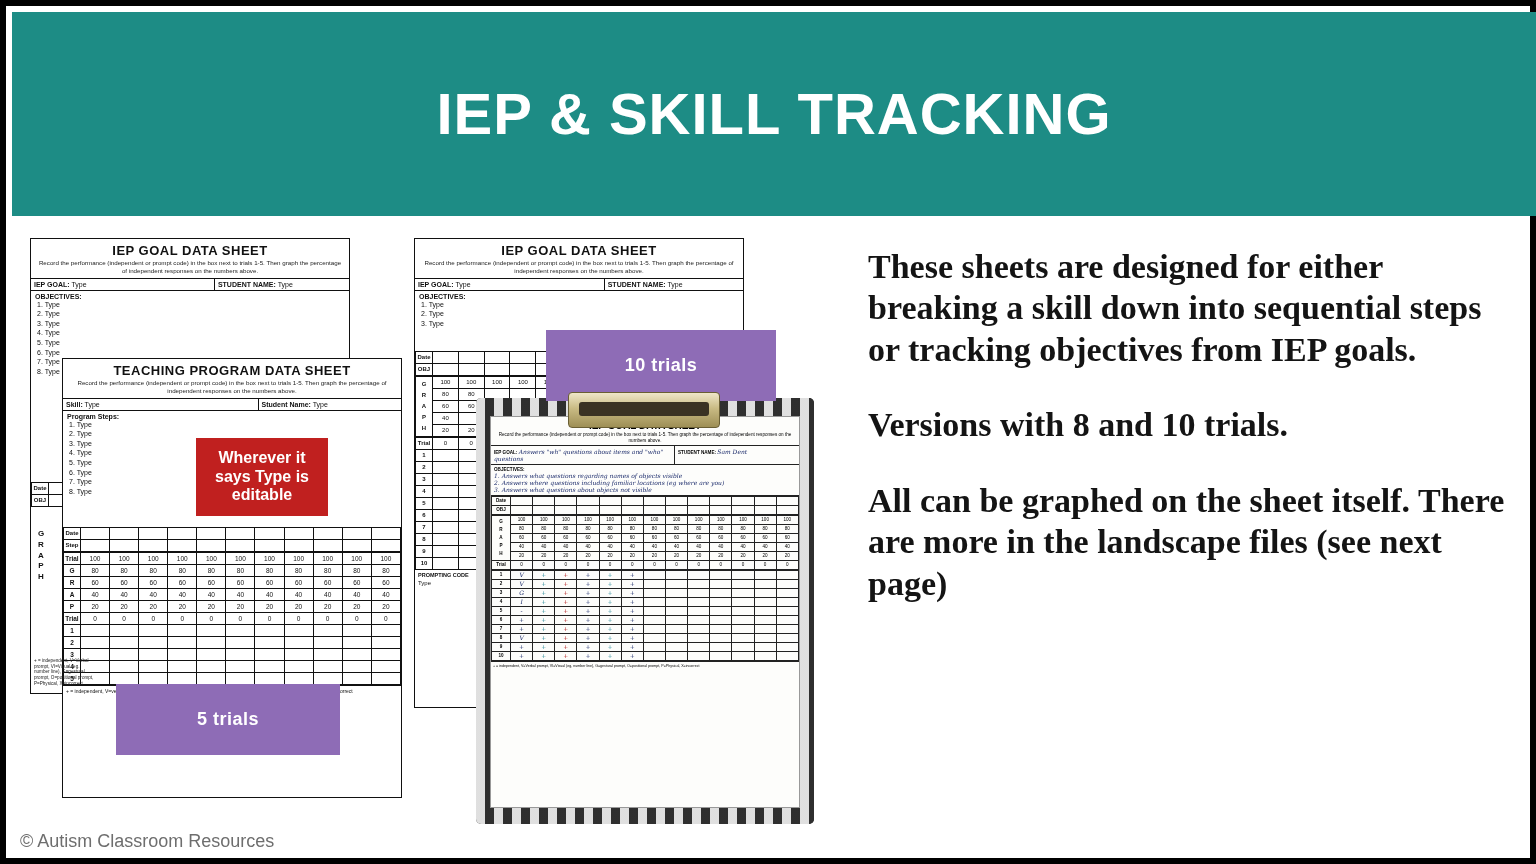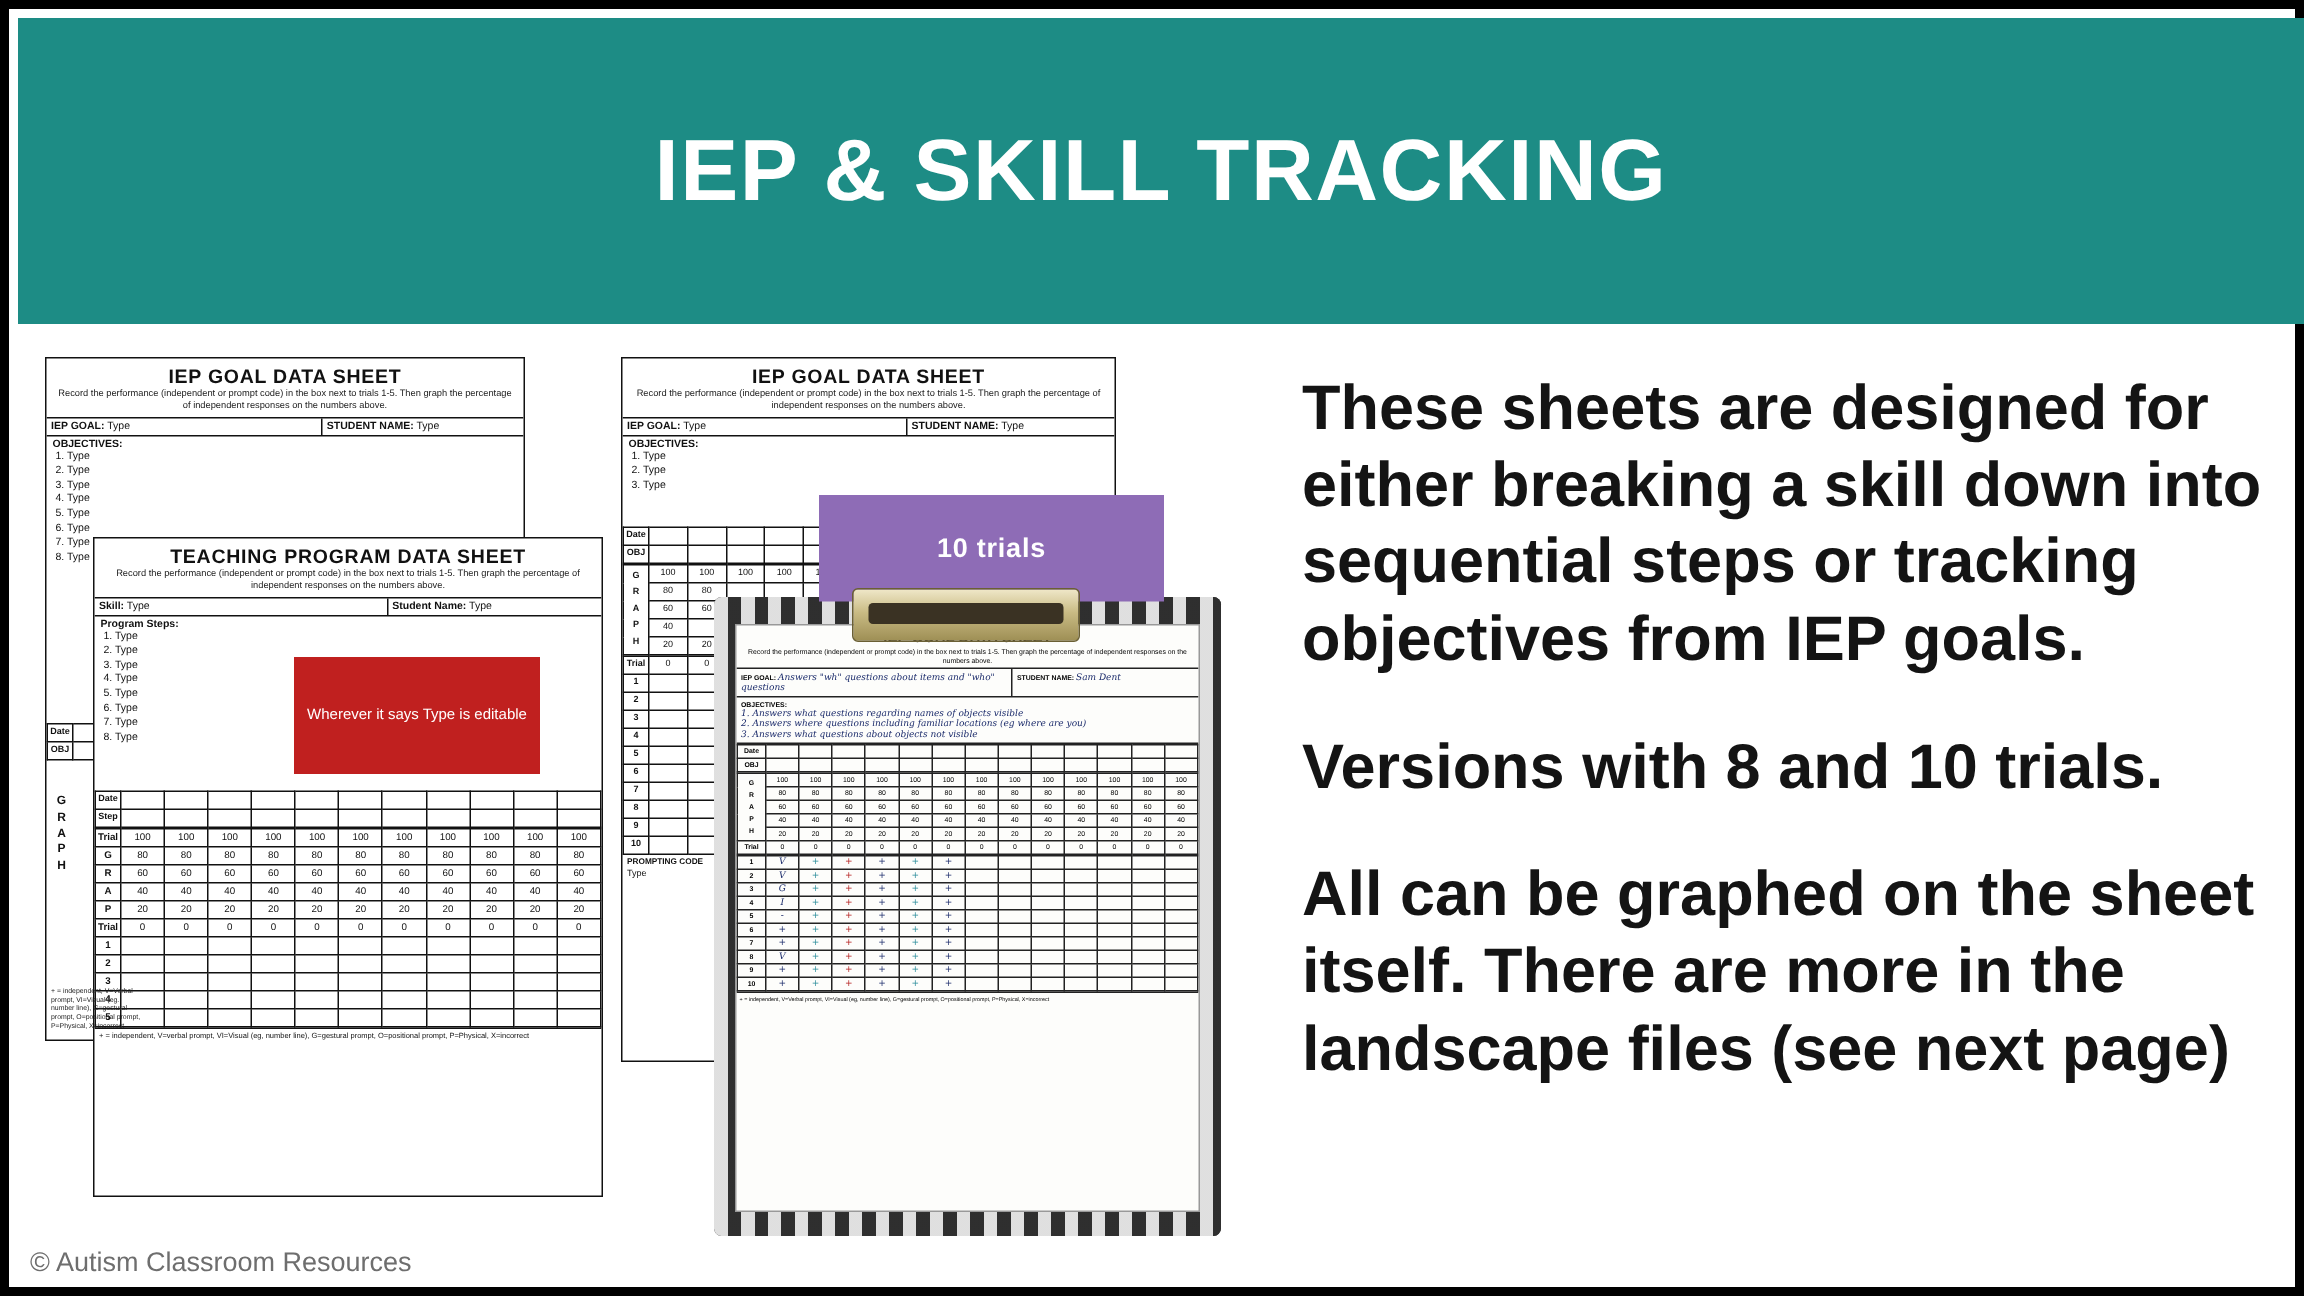--- a/index.html
+++ b/index.html
@@ -50,25 +50,25 @@
 
   
   .right-col {
     position: absolute;
     left: 862px;
     top: 240px;
     width: 640px;
   }
   .right-col p {
     margin: 0 0 28px 0;
-    font-size: 42px;
+    font-size: 34px;
     line-height: 1.22;
     color: #141414;
     font-weight: bold;
-    font-family: Liberation Sans, sans-serif;
+    font-family: Liberation Serif, serif;
   }
   .right-col p.tight { margin-bottom: 34px; }
 
   
   .credit {
     position: absolute;
     left: 14px;
     bottom: 6px;
     font-size: 18px;
     color: #6e6e6e;
@@ -179,25 +179,25 @@
     text-align: center;
     padding: 25px 0;
     letter-spacing: 0.5px;
   }
   #badge-10 { left: 540px; top: 324px; width: 230px; }
   #badge-5  { left: 110px; top: 678px; width: 224px; }
 
   .redbox {
     position: absolute;
     left: 190px; top: 432px;
-    width: 164px; height: 78px;
+    width: 132px; height: 78px;
     background: #c0201f;
     color: #ffffff;
-    font-weight: normal;
-    font-size: 10px;
+    font-weight: bold;
+    font-size: 16px;
     line-height: 1.18;
     display: flex;
     align-items: center;
     justify-content: center;
     text-align: center;
     padding: 0 6px;
     box-sizing: border-box;
   }
 
   
@@ -1199,20 +1199,21 @@
               <td></td>
               <td></td>
         </tr>
       </tbody>
         </table>
       <div class="cb-foot">+ = independent, V=Verbal prompt, VI=Visual (eg, number line), G=gestural prompt, O=positional prompt, P=Physical, X=incorrect</div>
     </div>
   </div>
 
   <div class="badge" id="badge-10">10 trials</div>
+  <div class="badge" id="badge-5">5 trials</div>
   <div class="redbox">Wherever it says Type is editable</div>
 
   <div class="right-col">
     <p class="tight">These sheets are designed for either breaking a skill down into sequential steps or tracking objectives from IEP goals.</p>
     <p class="tight">Versions with 8 and 10 trials.</p>
     <p>All can be graphed on the sheet itself. There are more in the landscape files (see next page)</p>
   </div>
 
   <div class="credit">© Autism Classroom Resources</div>
 

